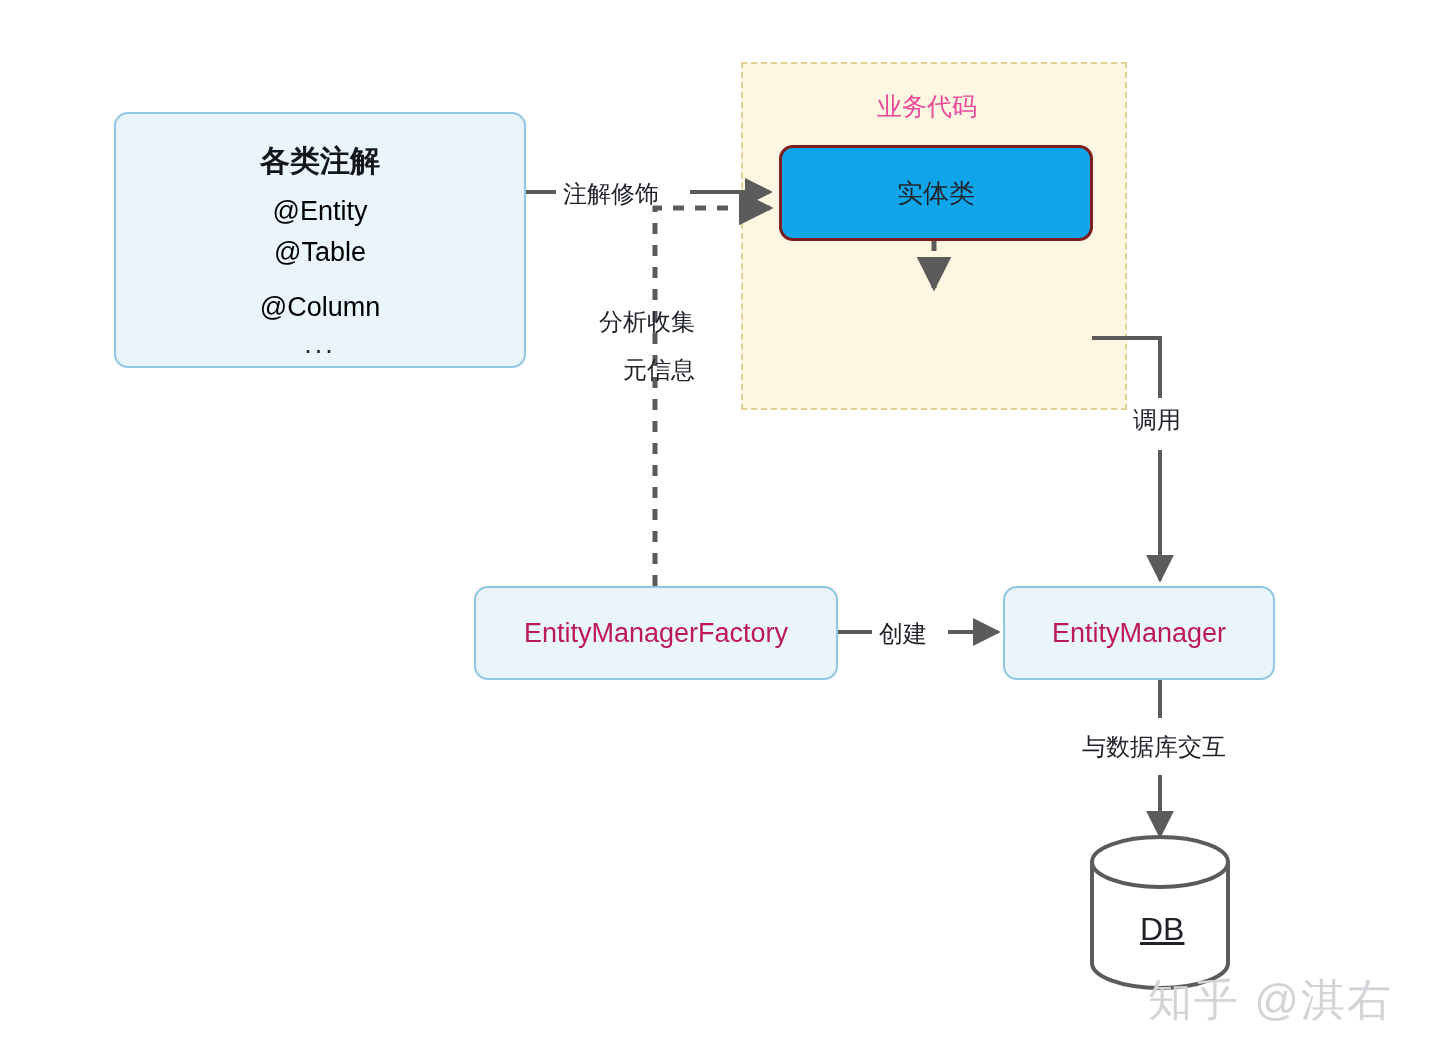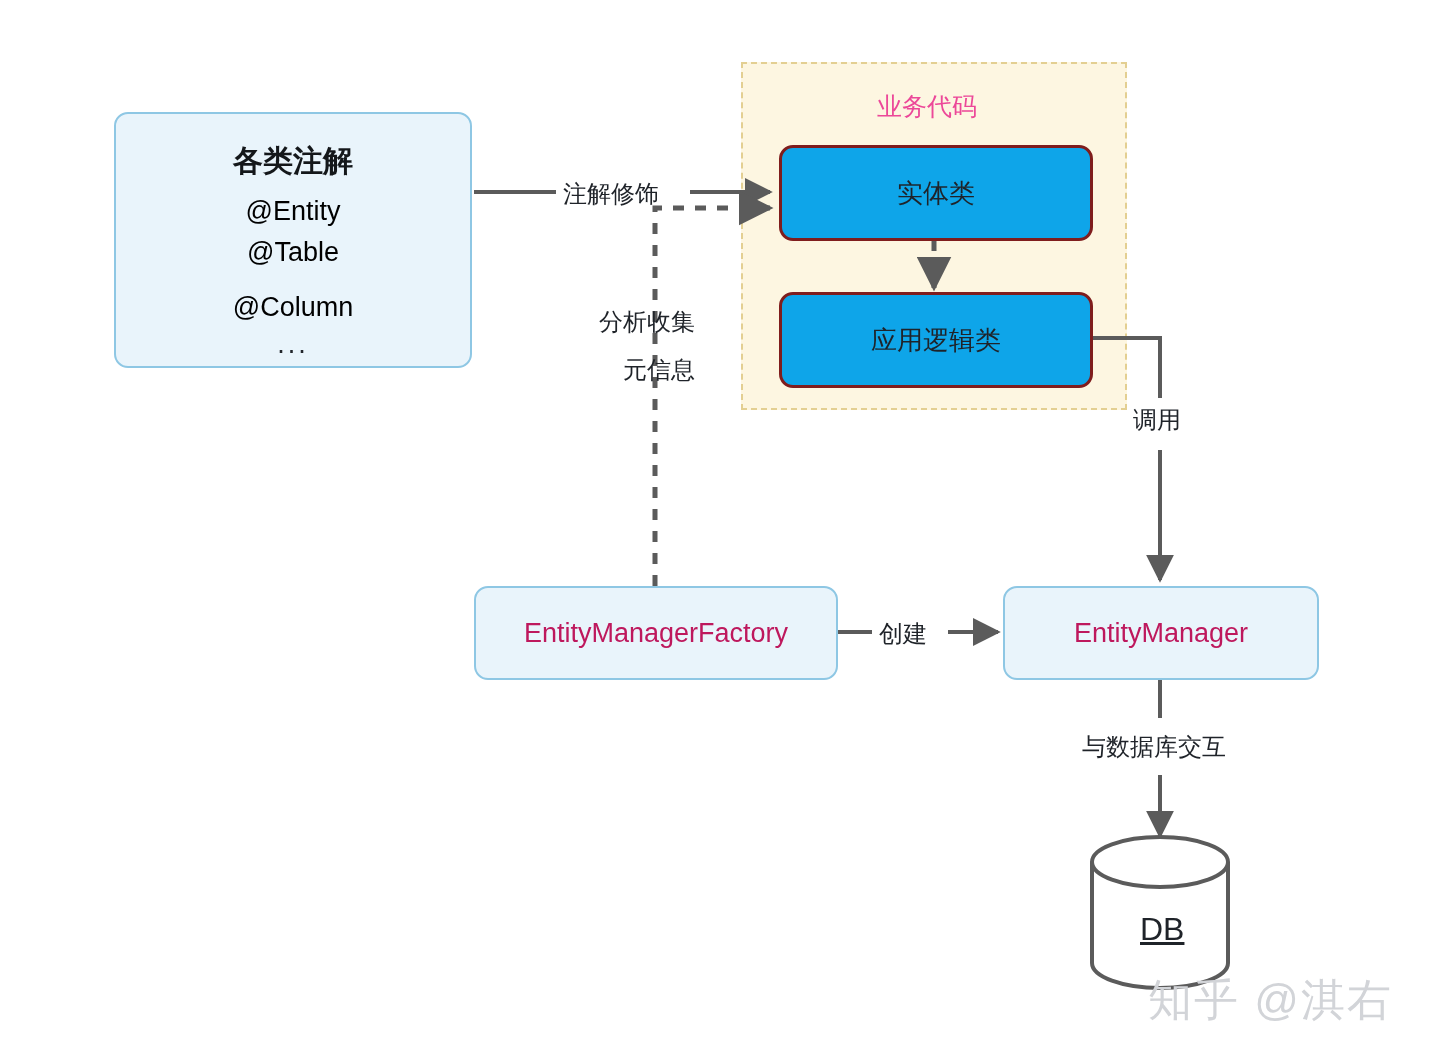--- a/index.html
+++ b/index.html
@@ -171,43 +171,40 @@
     </g>
 
     <g>
       <path d="M 1092 862 L 1092 963
                A 68 25 0 0 0 1228 963
                L 1228 862" fill="#ffffff" stroke="#5b5b5b" stroke-width="4"></path>
       <ellipse cx="1160" cy="862" rx="68" ry="25" fill="#ffffff" stroke="#5b5b5b" stroke-width="4"></ellipse>
     </g>
   </svg>
 
-  <div class="node node-blue" style="left:114px; top:112px; width:358px; height:256px;">
+  <div class="node node-blue" style="left:114px; top:112px; width:412px; height:256px;">
     <div class="annotation-stack" style="left:0;top:0;width:100%;height:100%;position:relative;">
       <div class="ann-title" style="margin-top:20px;margin-bottom:14px;">各类注解</div>
       <div class="ann-line" style="margin-bottom:10px;">@Entity</div>
       <div class="ann-line" style="margin-bottom:24px;">@Table</div>
       <div class="ann-line" style="margin-bottom:6px;">@Column</div>
       <div class="ann-dots">...</div>
     </div>
   </div>
 
   <div class="node node-white" style="left:779px; top:145px; width:314px; height:96px;">
     <span class="box-text-cn">实体类</span>
   </div>
 
-  <div class="node node-white" style="left:779px; top:292px; width:314px; height:96px;">
-    <span class="box-text-cn">应用逻辑类</span>
-  </div>
 
   <div class="node node-blue" style="left:474px; top:586px; width:364px; height:94px;">
     <span class="box-text-en">EntityManagerFactory</span>
   </div>
 
-  <div class="node node-blue" style="left:1003px; top:586px; width:316px; height:94px;">
+  <div class="node node-blue" style="left:1003px; top:586px; width:272px; height:94px;">
     <span class="box-text-en">EntityManager</span>
   </div>
 
   <div class="db-label" style="left:1140px; top:911px;">DB</div>
 
   <div class="edge-label" style="left:563px; top:178px;">注解修饰</div>
 
   <div class="edge-label" style="left:599px; top:306px;">分析收集</div>
   <div class="edge-label" style="left:623px; top:354px;">元信息</div>
 

